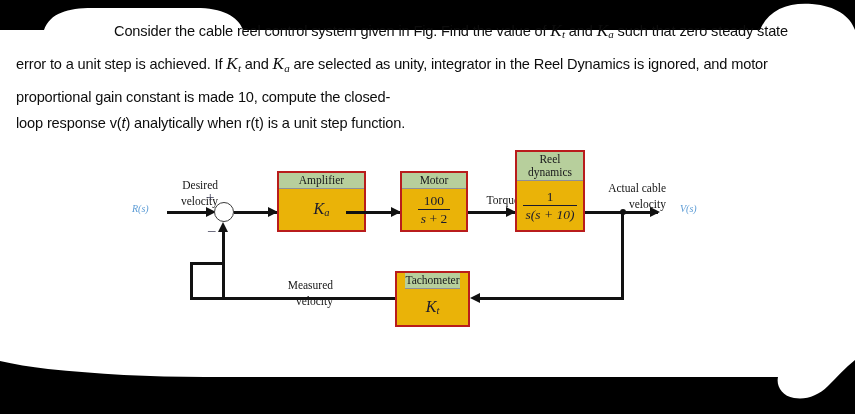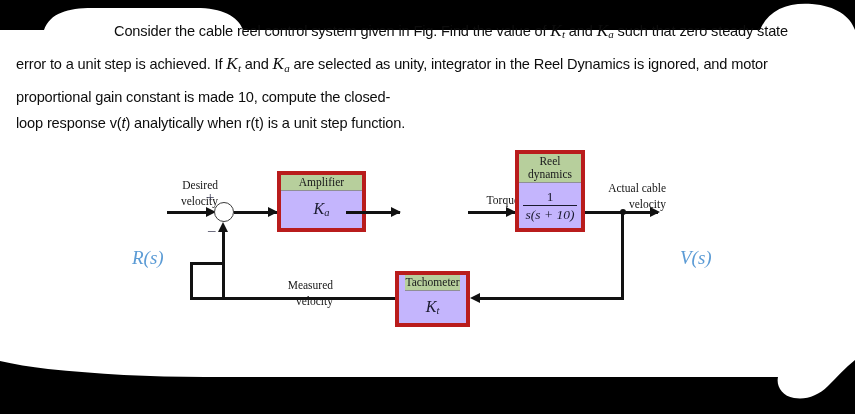--- a/index.html
+++ b/index.html
@@ -72,22 +72,22 @@
     position: absolute;
     left: 0;
     top: 0;
     width: 855px;
     height: 414px;
   }
 
   .blk {
     position: absolute;
     box-sizing: border-box;
-    border: 4px solid #b91c1c;
-    background: #c4b5fd;
+    border: 2px solid #b91c1c;
+    background: #eab308;
     display: flex;
     flex-direction: column;
   }
   .blk .hdr {
     background: #b7cf9c;
     border-bottom: 1px solid #8f8f96;
     color: #17171a;
     font-family: "Liberation Serif", serif;
     font-size: 11.5px;
     text-align: center;
@@ -184,23 +184,22 @@
     color: #151515;
     font-size: 11.5px;
     line-height: 16px;
     text-align: right;
     white-space: pre-line;
   }
   .sig {
     position: absolute;
     font-family: "Liberation Serif", serif;
     font-style: italic;
-    font-size: 19px;
+    font-size: 10px;
     color: #5b9bd5;
-    margin-top: 44px;
   }
   .sign {
     position: absolute;
     font-family: "Liberation Serif", serif;
     font-size: 15px;
     color: #3a3a52;
   }
 </style>
 </head>
 <body>
@@ -261,20 +260,29 @@
       <div class="blk" style="left:277px; top:171px; width:89px; height:61px;">
         <div class="hdr">Amplifier</div>
         <div class="body">
           <span class="gainsym"><span>K</span><sub>a</sub></span>
         </div>
       </div>
 
       <div class="line hline" style="left:346px; top:211px; width:54px;"></div>
       <div class="arrow arrow-r" style="left:391px; top:206.5px;"></div>
 
+      <div class="blk" style="left:400px; top:171px; width:68px; height:61px;">
+        <div class="hdr">Motor</div>
+        <div class="body">
+          <span class="frac">
+            <span class="num">100</span>
+            <span class="den"><span class="sym">s</span><span> + 2</span></span>
+          </span>
+        </div>
+      </div>
 
       <div class="lbl" style="left:471px; top:192px; width:48px;">Torque</div>
 
       <div class="line hline" style="left:468px; top:211px; width:47px;"></div>
       <div class="arrow arrow-r" style="left:506px; top:206.5px;"></div>
 
       <div class="blk" style="left:515px; top:150px; width:70px; height:82px;">
         <div class="hdr">Reel
 dynamics</div>
         <div class="body">

